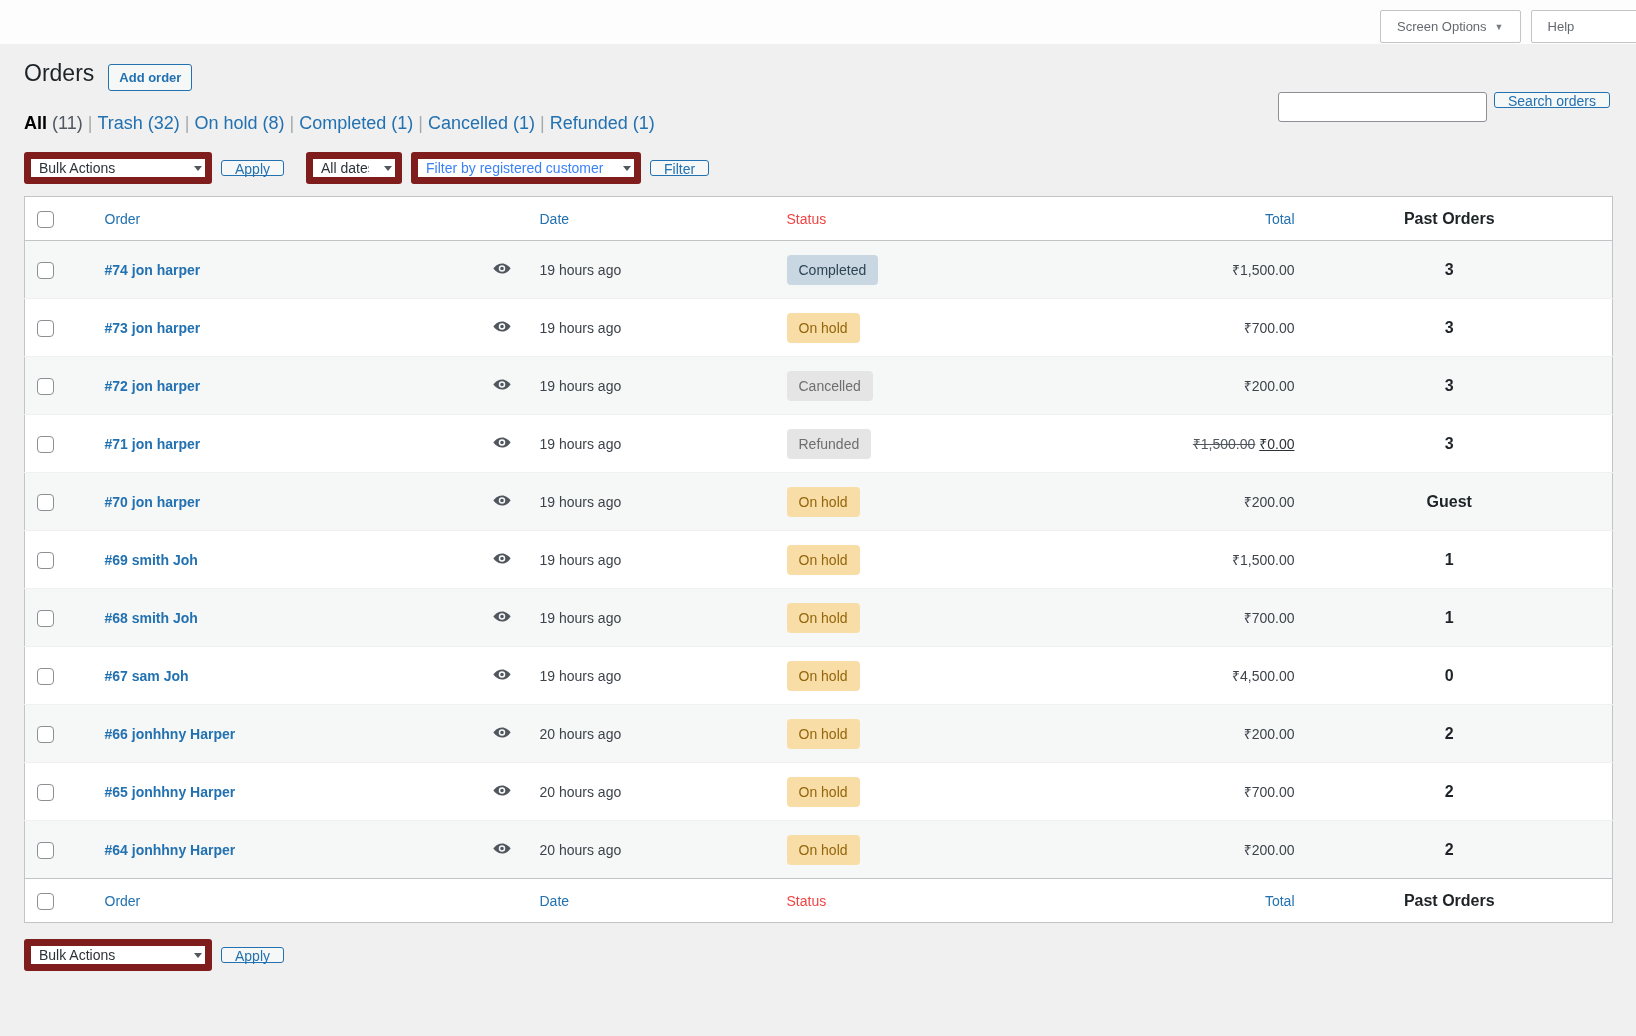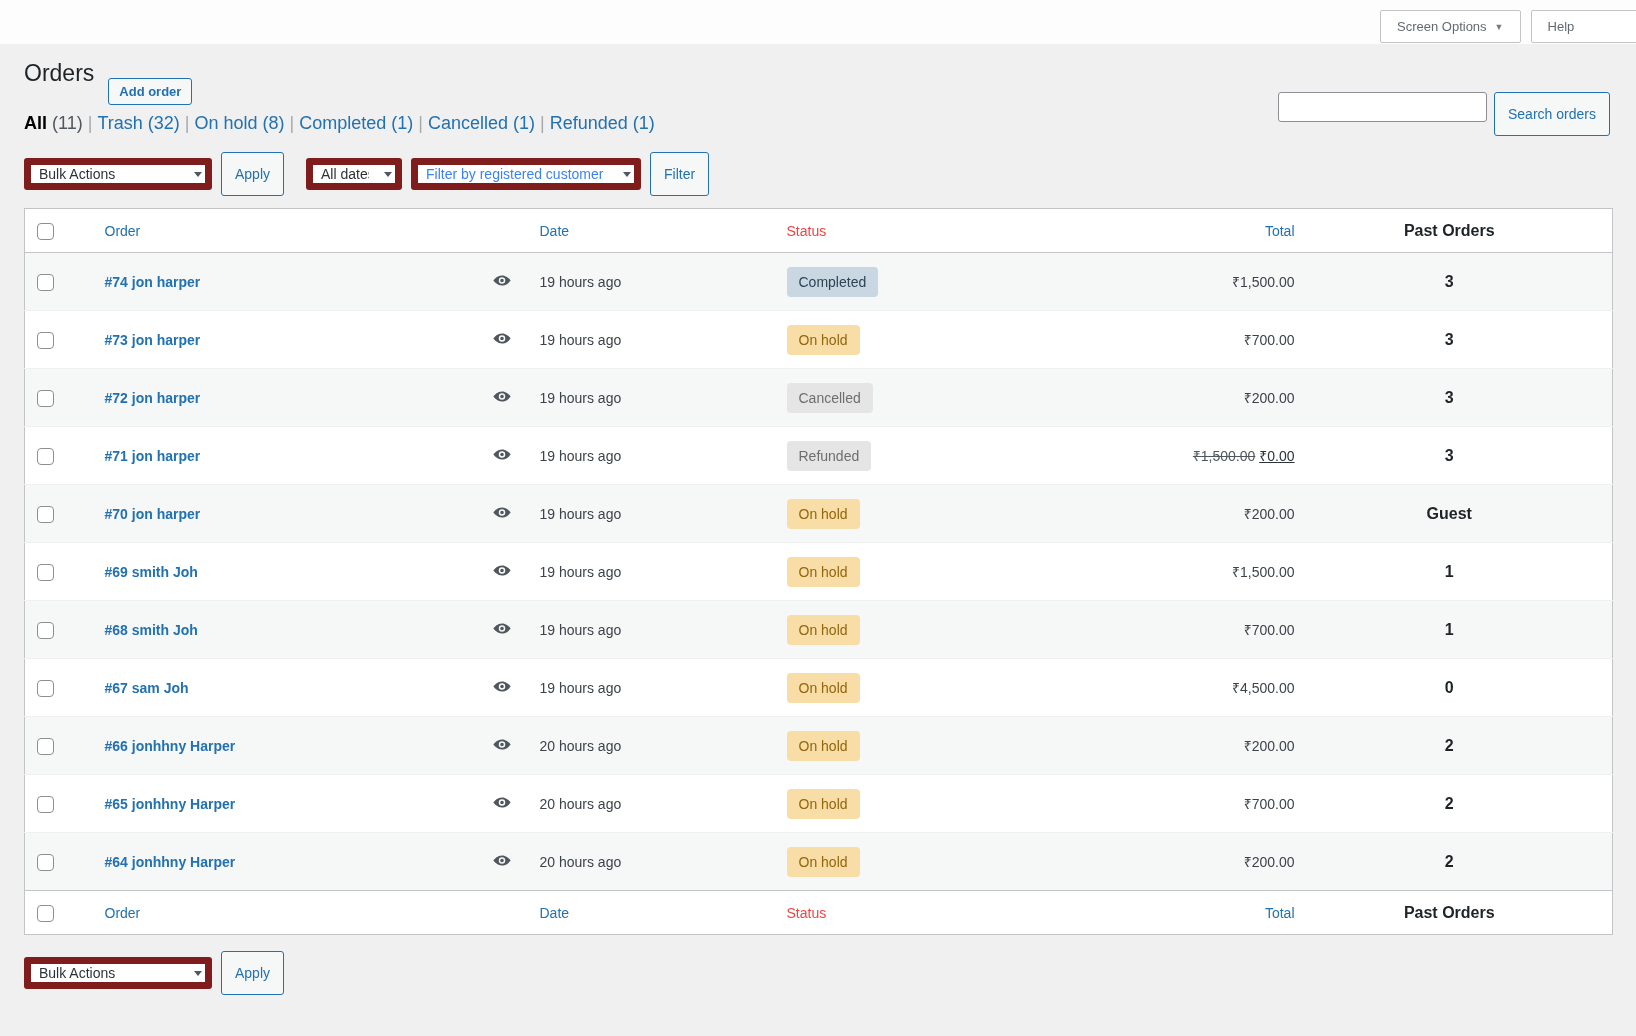--- a/index.html
+++ b/index.html
@@ -35,21 +35,21 @@
   .search-btn { margin-left: 7px; white-space: nowrap; }
 
   .content { padding: 56px 24px 0 24px; }
 
   .page-header { display: flex; align-items: center; }
   .page-title { display: inline; font-size: 23px; font-weight: 400; color: #1d2327; margin: 0; line-height: 1.3; }
   .add-order-btn {
     display: inline-block; margin-left: 14px; padding: 5px 10px;
     font-size: 13px; font-weight: 600; color: #2271b1; text-decoration: none;
     background: #f6f7f7; border: 1px solid #2271b1; border-radius: 3px;
-    position: relative; top: 14px; margin-top: 8px;
+    position: relative; top: 0; margin-top: 8px;
   }
 
   .views { margin-top: 20px; font-size: 18px; line-height: 1.4; }
   .view-link { color: #2271b1; text-decoration: none; }
   .view-link.current .view-label { color: #000; font-weight: 700; }
   .view-link.current .view-count { color: #50575e; font-weight: 400; }
   .sep { color: #a7aaad; margin: 0 5px; }
 
   .toolbar { margin-top: 16px; display: flex; align-items: center; }
   .toolbar.bottom { margin: 16px 0 0 0; }
@@ -62,21 +62,21 @@
   .wp-select {
     appearance: none; -webkit-appearance: none;
     height: 32px; background: #fff; border: 7px solid #7f1d1d; border-radius: 3px;
     padding: 0 26px 0 8px; font-family: inherit; font-size: 14px; color: #2c3338;
     cursor: pointer;
   }
   .wp-select.bulk { width: 188px; }
   .wp-select.dates { width: 96px; }
   .wp-select.customer { width: 230px; color: #3b82f6; }
   .btn {
-    height: 44px; padding: 0 13px; margin-left: 9px;
+    height: 16px; padding: 0 13px; margin-left: 9px;
     background: #f6f7f7; border: 1px solid #2271b1; border-radius: 3px;
     color: #2271b1; font-size: 14px; font-family: inherit; cursor: pointer;
   }
   .gap-before { margin-left: 22px; }
   .filter-btn { margin-left: 9px; }
 
   
   .orders-table {
     width: 1588px; margin-top: 12px; border-collapse: collapse; table-layout: fixed;
     background: #fff; border: 1px solid #c3c4c7; padding-left: 48px;

